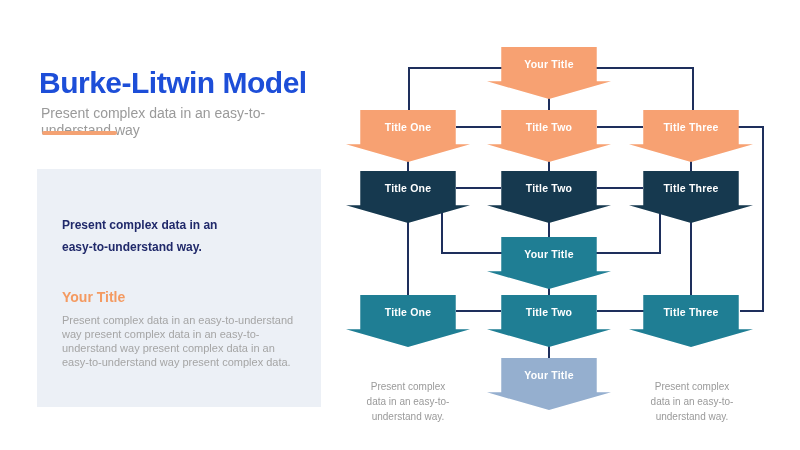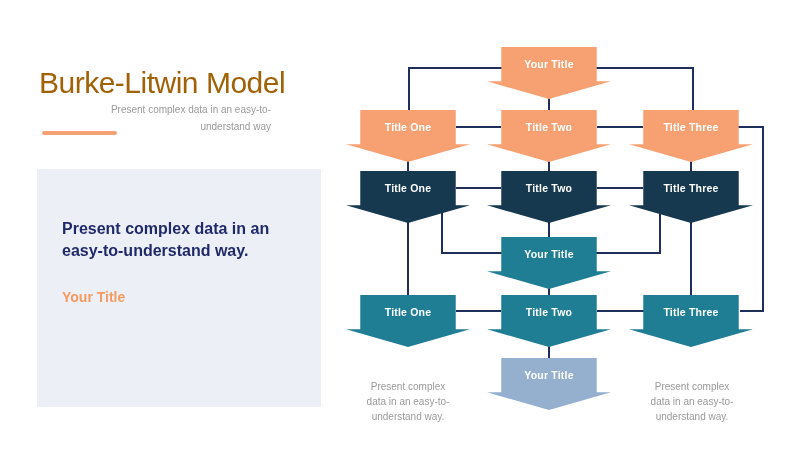--- a/index.html
+++ b/index.html
@@ -4,37 +4,37 @@
 <style>
   html,body{margin:0;padding:0;}
   body{
     width:800px;height:450px;position:relative;overflow:hidden;
     background:#ffffff;
     font-family:"Liberation Sans", sans-serif;
   }
   
   .slide-title{
     position:absolute;left:39px;top:46px;width:340px;
-    font-size:30px;font-weight:normal;color:#a16207;letter-spacing:-0.5px;
+    font-size:30px;font-weight:bold;color:#1d4ed8;letter-spacing:-0.5px;
   }
   .slide-subtitle{
     position:absolute;left:41px;top:91px;width:230px;
-    font-size:10px;line-height:17px;color:#9a9a9a;white-space:pre-line;text-align:right;
+    font-size:14px;line-height:17px;color:#9a9a9a;white-space:pre-line;
   }
   .accent-divider{
     position:absolute;left:42px;top:131px;width:75px;height:3.5px;
     background:#F4A273;border-radius:2px;
   }
   .panel{
     position:absolute;left:37px;top:169px;width:284px;height:238px;
     background:#ECF0F6;
   }
   .panel-heading{
     position:absolute;left:25px;top:33px;width:240px;
-    font-size:16px;font-weight:bold;line-height:22px;color:#20296A;
+    font-size:12px;font-weight:bold;line-height:22px;color:#20296A;
     white-space:pre-line;
   }
   .panel-subheading{
     position:absolute;left:25px;top:106px;width:200px;
     font-size:14px;font-weight:bold;color:#F49A61;
   }
   .panel-body{
     position:absolute;left:25px;top:133px;width:242px;
     font-size:11px;line-height:14px;color:#A5A5A5;
   }
@@ -63,20 +63,21 @@
 
 <h1 class="slide-title">Burke-Litwin Model</h1>
 <p class="slide-subtitle">Present complex data in an easy-to-
 understand way</p>
 <div class="accent-divider"></div>
 
 <div class="panel">
   <p class="panel-heading">Present complex data in an
 easy-to-understand way.</p>
   <p class="panel-subheading">Your Title</p>
+  <p class="panel-body">Present complex data in an easy-to-understand way present complex data in an easy-to-understand way present complex data in an easy-to-understand way present complex data.</p>
 </div>
 
 <svg class="connector-layer" width="800" height="450" viewBox="0 0 800 450" fill="none" stroke="#1E2F5C" stroke-width="2">
   <path d="M409,111 V68 H693 V111"></path>
   <path d="M549,94 V112"></path>
   <path d="M456,127 H501 M597,127 H643"></path>
   <path d="M735,127 H763 V311 H740"></path>
   <path d="M408,155 V173 M549,155 V173 M691,155 V173"></path>
   <path d="M456,188 H501 M597,188 H643"></path>
   <path d="M442,196 V253 H505 M660,196 V253 H594"></path>

